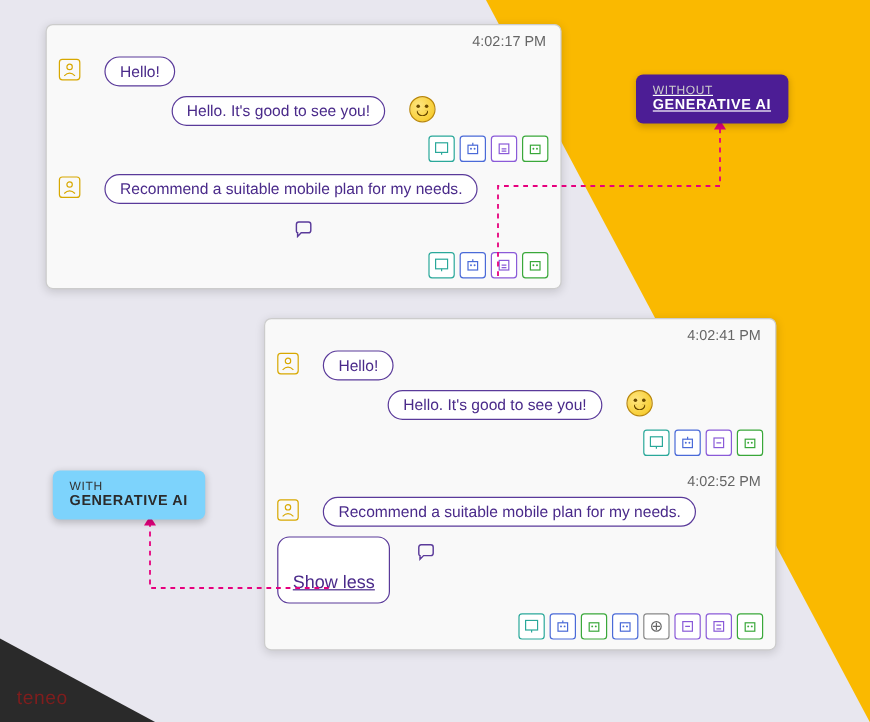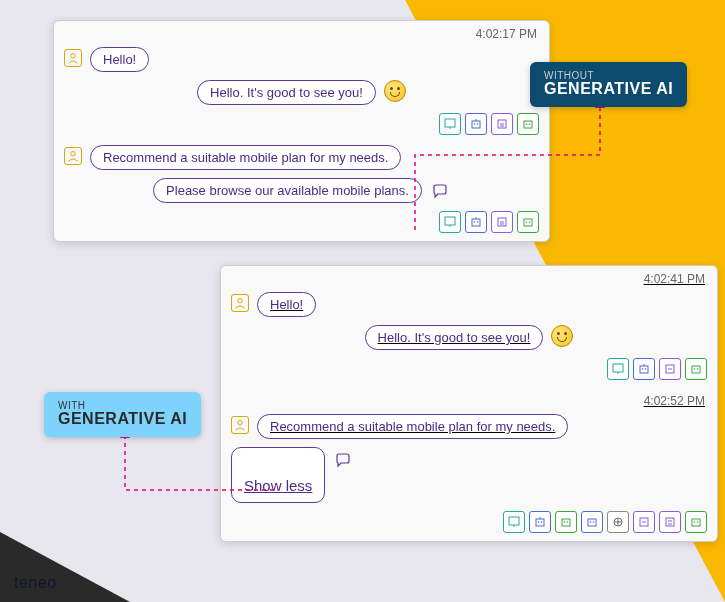--- a/index.html
+++ b/index.html
@@ -23,44 +23,44 @@
     position: absolute;
     left: 0; bottom: 0;
     width: 0; height: 0;
     border-right: 130px solid transparent;
     border-bottom: 70px solid #2a2a2a;
     z-index: 0;
   }
   .brand {
     position: absolute;
     left: 14px; bottom: 10px;
-    color: #0f172a;
+    color: #7f1d1d;
     font-size: 16px;
     font-weight: 300;
     letter-spacing: 0.5px;
     z-index: 2;
   }
   .chat-window {
     position: absolute;
     background: #f9f9f9;
     border: 1px solid #ccc;
     border-radius: 6px;
     box-shadow: 0 2px 8px rgba(0,0,0,0.15);
     z-index: 3;
     font-size: 13px;
   }
-  .chat1 { left: 53px; top: 20px; width: 497px; }
-  .chat2 { left: 220px; top: 265px; width: 498px; text-decoration: underline; }
+  .chat1 { left: 38px; top: 20px; width: 430px; }
+  .chat2 { left: 220px; top: 265px; width: 427px; }
   .ts {
     text-align: right;
     padding: 6px 12px 4px;
     color: #666;
     font-size: 12px;
   }
-  .row { display: flex; align-items: flex-start; padding: 2px 10px 6px; gap: 8px; }
+  .row { display: flex; align-items: flex-start; padding: 2px 10px 6px; gap: 20px; }
   .row.right { justify-content: center; }
   .user-icon {
     width: 18px; height: 18px;
     border: 1px solid #d8a800;
     border-radius: 3px;
     display: flex; align-items: center; justify-content: center;
     flex-shrink: 0;
     margin-top: 2px;
   }
   .user-icon svg { width: 12px; height: 12px; }
@@ -119,22 +119,22 @@
     margin-top: 6px; display: inline-block;
   }
   .badge {
     position: absolute;
     border-radius: 6px;
     padding: 8px 14px 10px;
     z-index: 5;
     box-shadow: 0 2px 6px rgba(0,0,0,0.2);
   }
   .badge .sub { font-size: 10px; font-weight: 500; letter-spacing: 0.5px; }
-  .badge .main { font-size: 16px; font-weight: 800; letter-spacing: 0.5px; line-height: 1; }
-  .badge-dark { background: #0c4a6e; color: #fff; left: 530px; top: 62px; }
+  .badge .main { font-size: 12px; font-weight: 800; letter-spacing: 0.5px; line-height: 1; }
+  .badge-dark { background: #4c1d95; color: #fff; left: 530px; top: 62px; text-decoration: underline; }
   .badge-dark .sub { color: #ccc; }
   .badge-yellow { background: #7dd3fc; color: #2a2a2a; left: 44px; top: 392px; }
   .badge-yellow .sub { color: #333; }
   .connector {
     position: absolute; z-index: 4; pointer-events: none;
   }
   .dot-end {
     width: 12px; height: 12px; border: 2px solid #e6007e; background: #fff;
     border-radius: 50%; position: absolute;
   }
@@ -223,21 +223,20 @@
   <div class="row">
     <div class="user-icon">
       <svg viewBox="0 0 16 16">
           <circle cx="8" cy="5" r="3" fill="none" stroke="#d8a800" stroke-width="1.3"></circle>
           <path d="M2 15 Q8 9 14 15" fill="none" stroke="#d8a800" stroke-width="1.3"></path>
         </svg>
     </div>
     <div class="bubble">Recommend a suitable mobile plan for my needs.</div>
   </div>
   <div class="row right">
-    <div class="bubble">Please browse our available mobile plans.</div>
     <div class="chat-speech">
       <svg width="16" height="16" viewBox="0 0 16 16">
           <path d="M2 3 Q2 1 4 1 L12 1 Q14 1 14 3 L14 8 Q14 10 12 10 L6 10 L3 13 L3 10 Q2 10 2 8 Z" fill="none" stroke="currentColor" stroke-width="1.2"></path>
         </svg>
     </div>
   </div>
   <div class="icon-row">
     <div class="mini-icon teal">
         <svg width="12" height="12" viewBox="0 0 12 12">
           <rect x="1" y="1" width="10" height="8" fill="none" stroke="currentColor"></rect>

